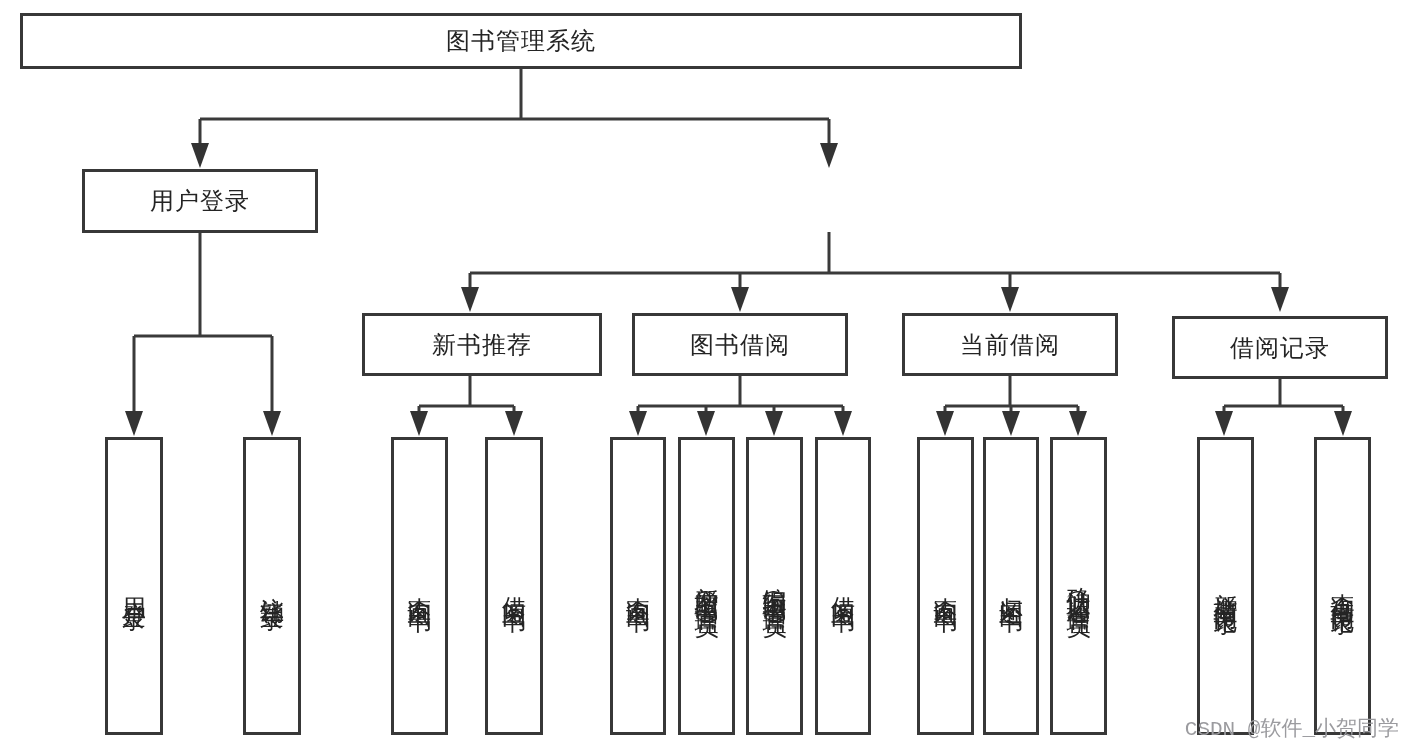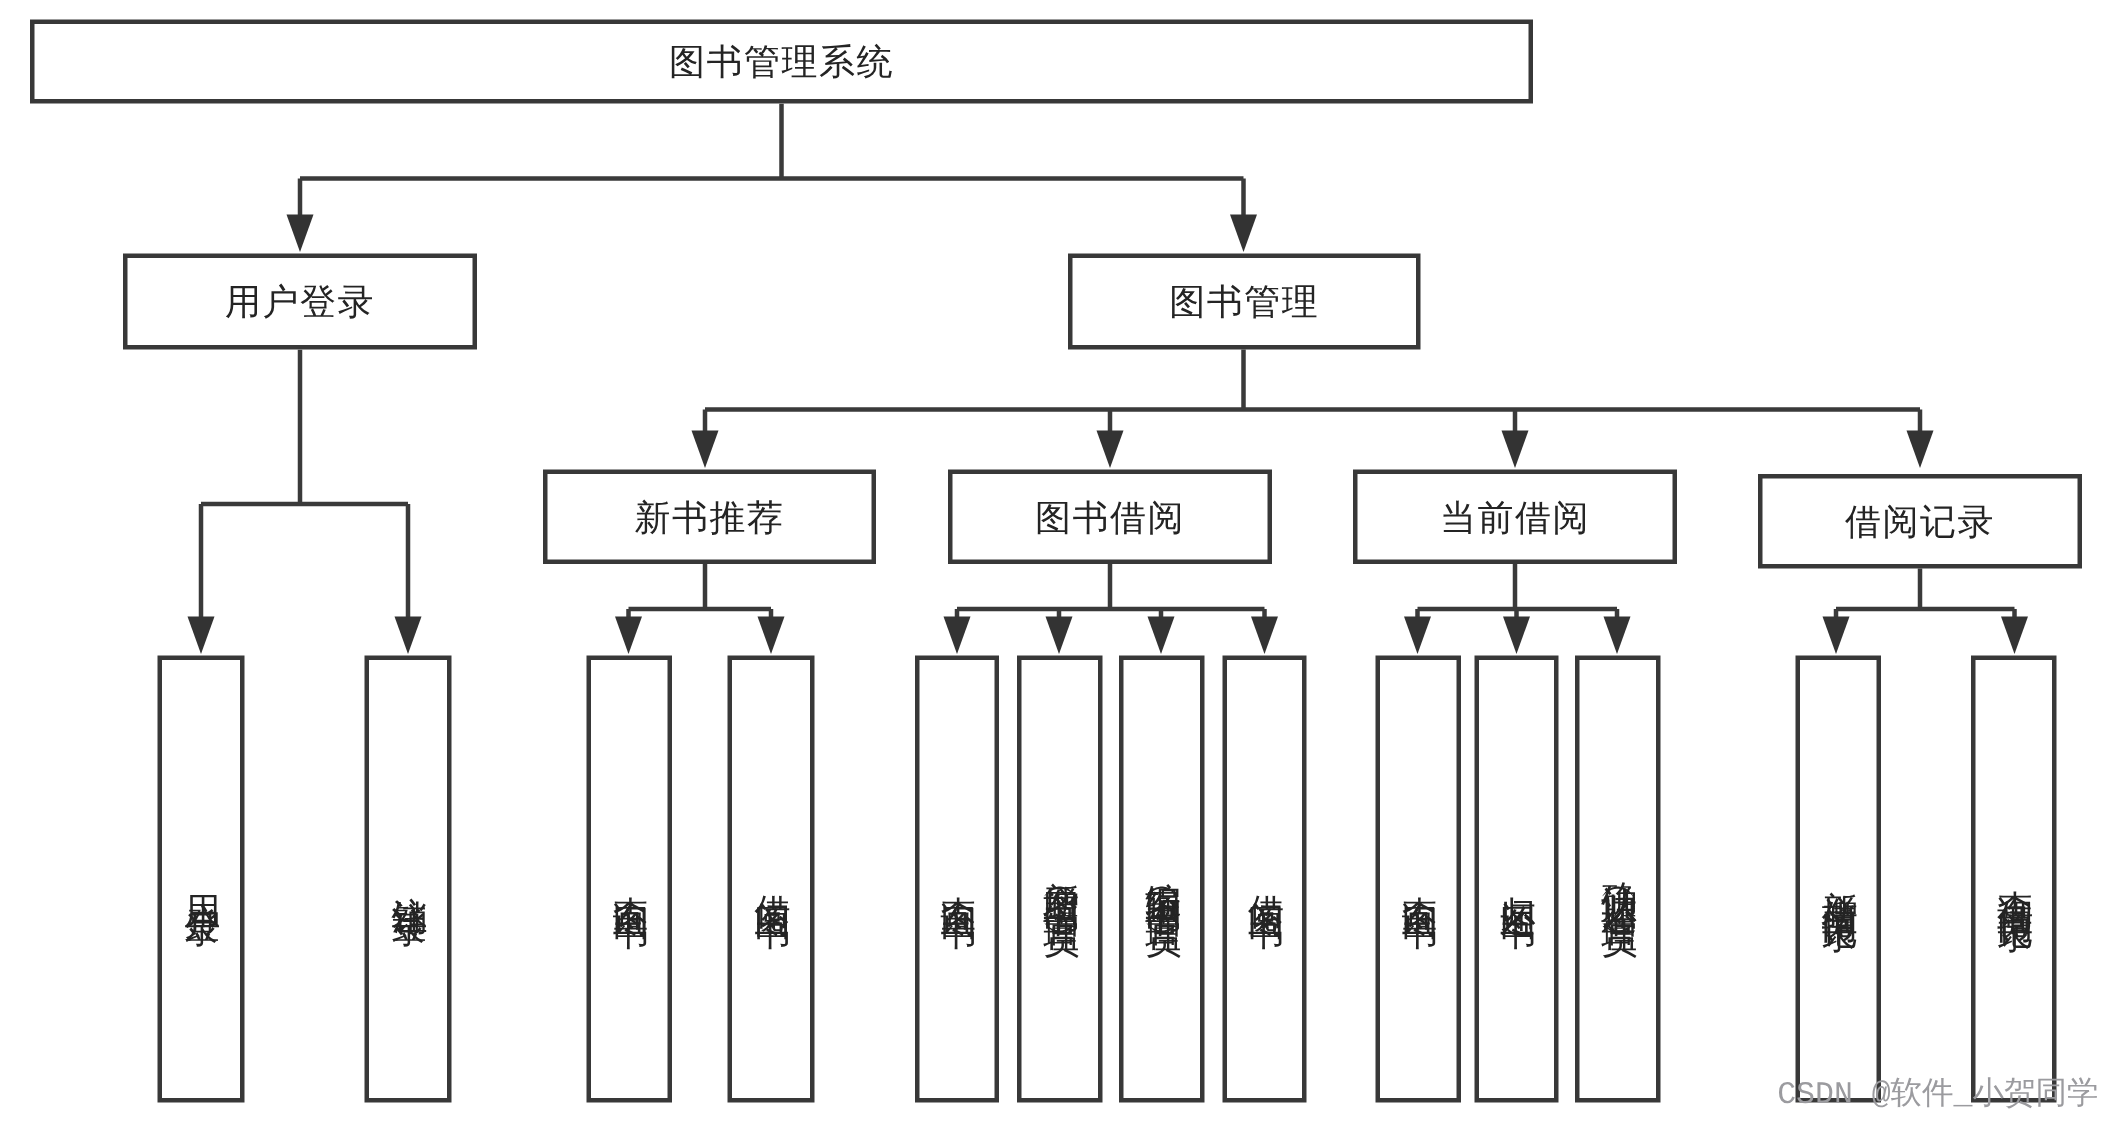--- a/index.html
+++ b/index.html
@@ -119,25 +119,22 @@
     </g>
   </svg>
 
   <div class="box hbox" style="left:20px;top:13px;width:1002px;height:56px">
     <span>图书管理系统</span>
   </div>
 
   <div class="box hbox" style="left:82px;top:169px;width:236px;height:64px">
     <span>用户登录</span>
   </div>
-  <div class="box hbox" style="left:712px;top:169px;width:235px;height:64px">
-    <span>图书管理</span>
-  </div>
 
-  <div class="box hbox" style="left:362px;top:313px;width:222px;height:63px">
+  <div class="box hbox" style="left:362px;top:313px;width:240px;height:63px">
     <span>新书推荐</span>
   </div>
   <div class="box hbox" style="left:632px;top:313px;width:216px;height:63px">
     <span>图书借阅</span>
   </div>
   <div class="box hbox" style="left:902px;top:313px;width:216px;height:63px">
     <span>当前借阅</span>
   </div>
   <div class="box hbox" style="left:1172px;top:316px;width:216px;height:63px">
     <span>借阅记录</span>

